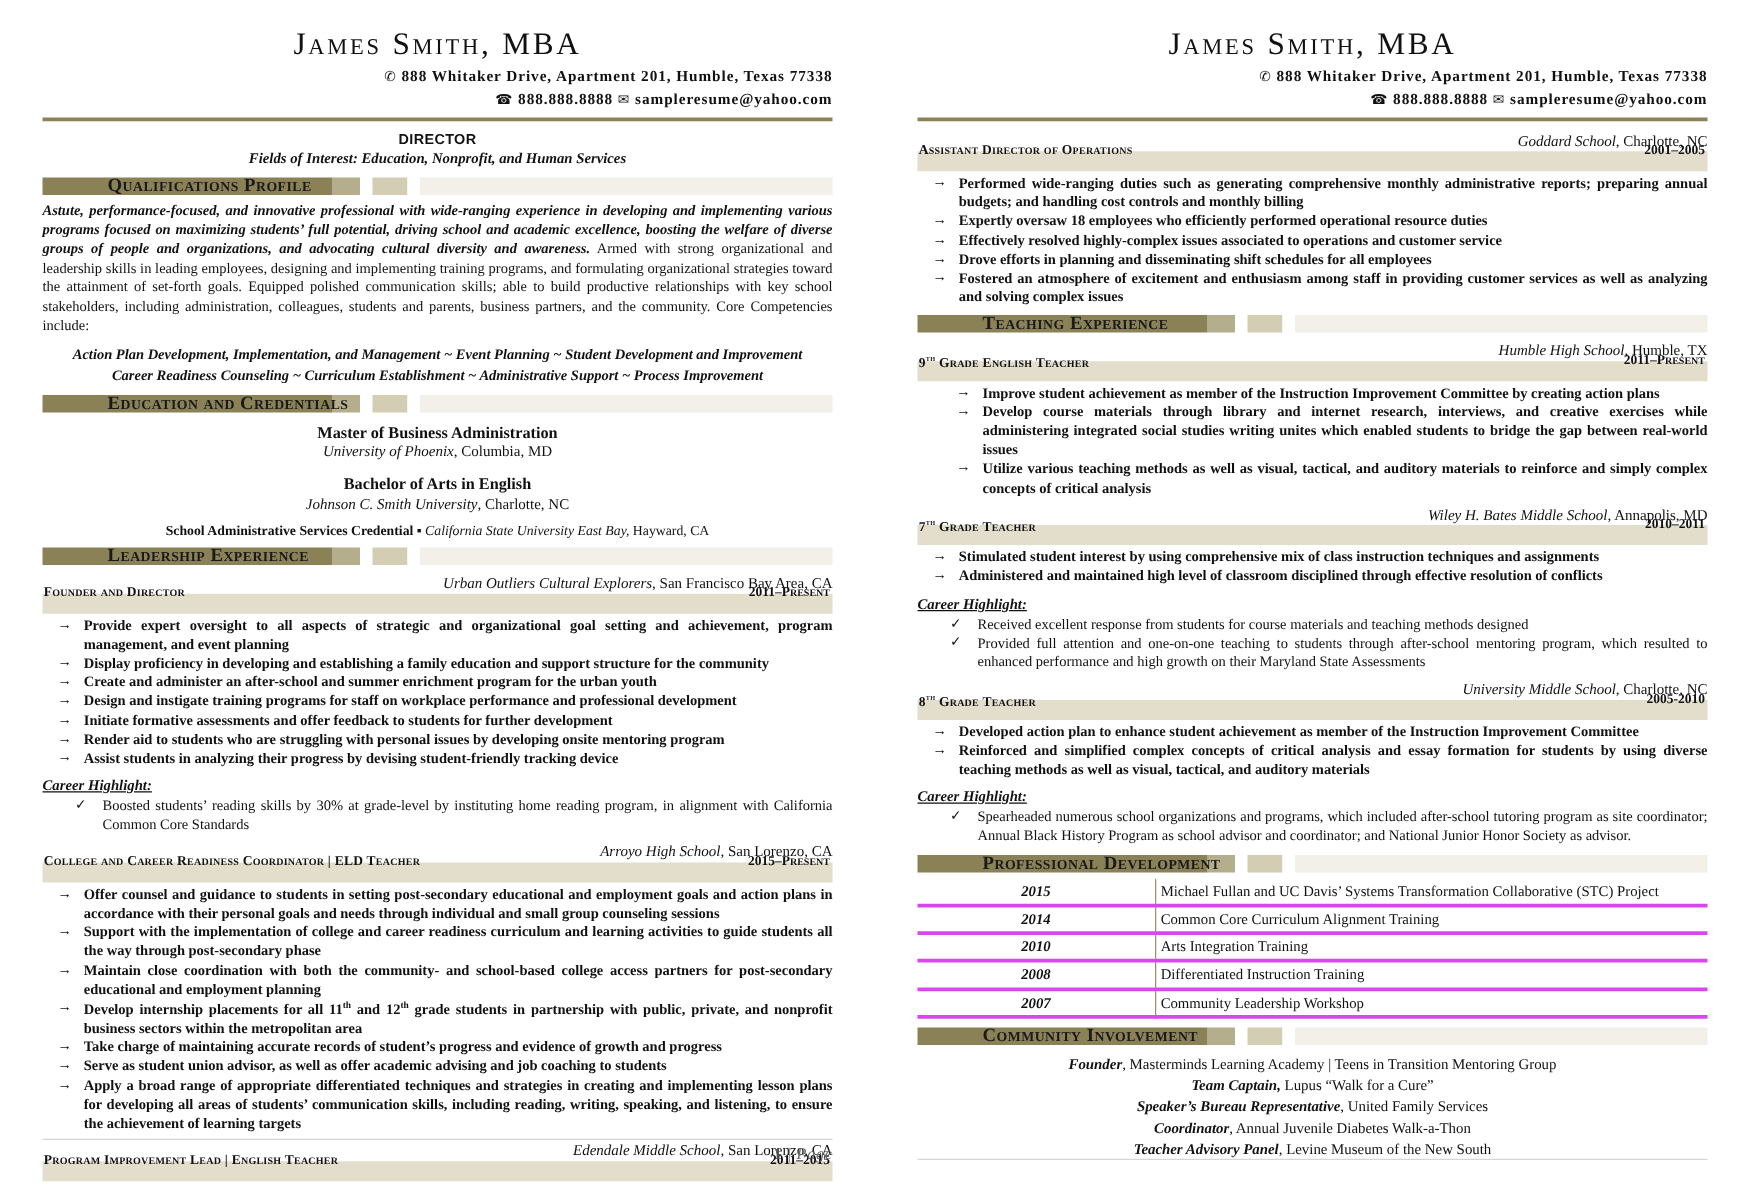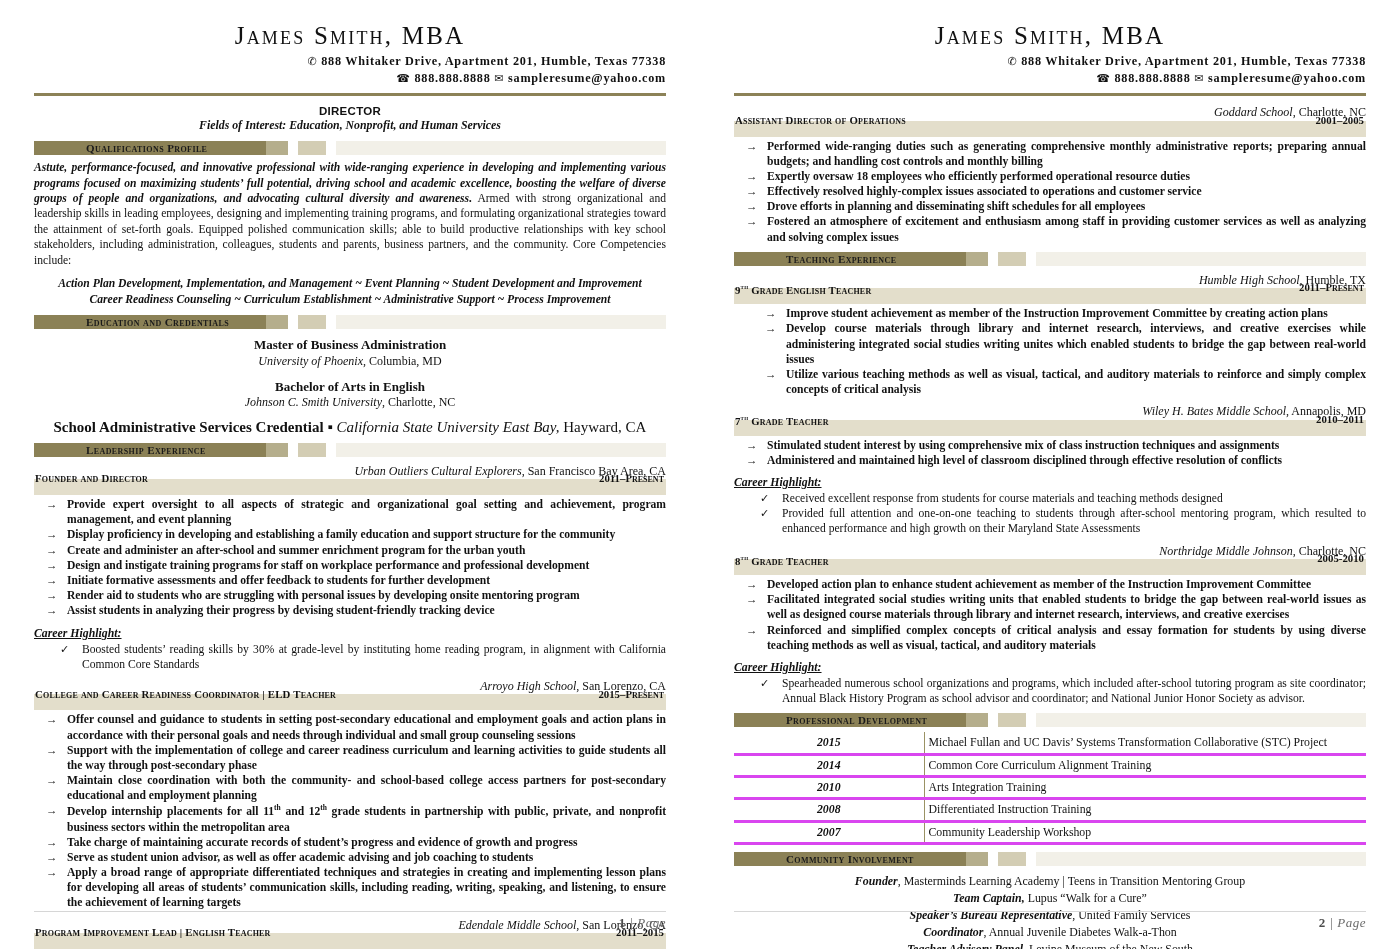--- a/index.html
+++ b/index.html
@@ -83,32 +83,32 @@
   .sec-bar .b4 { width: 28px; background: #d3cdb4; }
   .sec-bar .b5 { width: 10px; background: #ffffff; }
   .sec-bar .b6 { flex: 1; background: #f2f0e8; }
   .sec-bar .label {
     position: absolute;
     left: 52px; top: 0;
     height: 14px; line-height: 14px;
     font-family: "Liberation Serif", serif;
     font-variant: small-caps;
     font-weight: bold;
-    font-size: 11px;
+    font-size: 15px;
     letter-spacing: 0.4px;
     color: #1a1a1a;
     white-space: nowrap;
   }
 
   
   .edu-block { text-align: center; margin: 7px 0 4px 0; }
   .edu-deg { font-weight: bold; font-size: 13px; color: #111; line-height: 1.35; }
   .edu-sch { font-size: 12px; color: #111; line-height: 1.3; margin-bottom: 8px; }
   .edu-sch i { font-style: italic; }
-  .edu-cred { font-size: 15px; color: #111; margin-top: 3px; }
+  .edu-cred { font-size: 11px; color: #111; margin-top: 3px; }
   .edu-cred b { font-weight: bold; }
   .edu-cred i { font-style: italic; }
 
   
   .profile-p {
     font-size: 11.6px;
     line-height: 1.33;
     text-align: justify;
     color: #111;
     margin: 5px 0 8px 0;
@@ -436,28 +436,27 @@
         </div>
         <ul class="bullets">
           <li>Stimulated student interest by using comprehensive mix of class instruction techniques and assignments</li>
           <li>Administered and maintained high level of classroom disciplined through effective resolution of conflicts</li>
         </ul>
         <div class="chl">Career Highlight:</div>
         <ul class="checks">
           <li>Received excellent response from students for course materials and teaching methods designed</li>
           <li>Provided full attention and one-on-one teaching to students through after-school mentoring program, which resulted to enhanced  performance and high growth on their Maryland State Assessments</li>
         </ul>
-        <div class="org"><i>Northridge Middle Johnson</i><span>, Charlotte, NC</span></div>
+        <div class="org"><i>University Middle School</i><span>, Charlotte, NC</span></div>
         <div class="jobbar">
           <span class="title">8<sup>th</sup> Grade Teacher</span>
           <span class="dates">2005-2010</span>
         </div>
         <ul class="bullets">
           <li>Developed action plan to enhance student achievement as member of the Instruction Improvement Committee</li>
-          <li>Facilitated integrated social studies writing units that enabled students to bridge the gap between real-world issues as well as designed course materials through library and internet research, interviews, and creative exercises</li>
           <li>Reinforced and simplified complex concepts of critical analysis and essay formation for students by using diverse teaching methods as well as visual, tactical, and auditory materials</li>
         </ul>
         <div class="chl">Career Highlight:</div>
         <ul class="checks">
           <li>Spearheaded numerous school organizations and programs, which included after-school tutoring program as site coordinator; Annual Black History Program as school advisor and coordinator; and National Junior Honor Society as advisor.</li>
         </ul>
       </div>
 
     <div class="sec-bar">
       <div class="b1"></div>
@@ -505,16 +504,15 @@
     <div class="comm" id="community-container">
         <div><b>Founder</b><span>, Masterminds Learning Academy | Teens in Transition Mentoring Group</span></div>
         <div><b>Team Captain,</b><span> Lupus “Walk for a Cure”</span></div>
         <div><b>Speaker’s Bureau Representative</b><span>, United Family Services</span></div>
         <div><b>Coordinator</b><span>, Annual Juvenile Diabetes Walk-a-Thon</span></div>
         <div><b>Teacher Advisory Panel</b><span>, Levine Museum of the New South</span></div>
       </div>
 
     <div class="footer">
       <div class="fr"></div>
-      <div class="ft"><b>2</b><span> | </span><span>Page</span></div>
     </div>
   </div>
 </div>
 
 </body></html>

